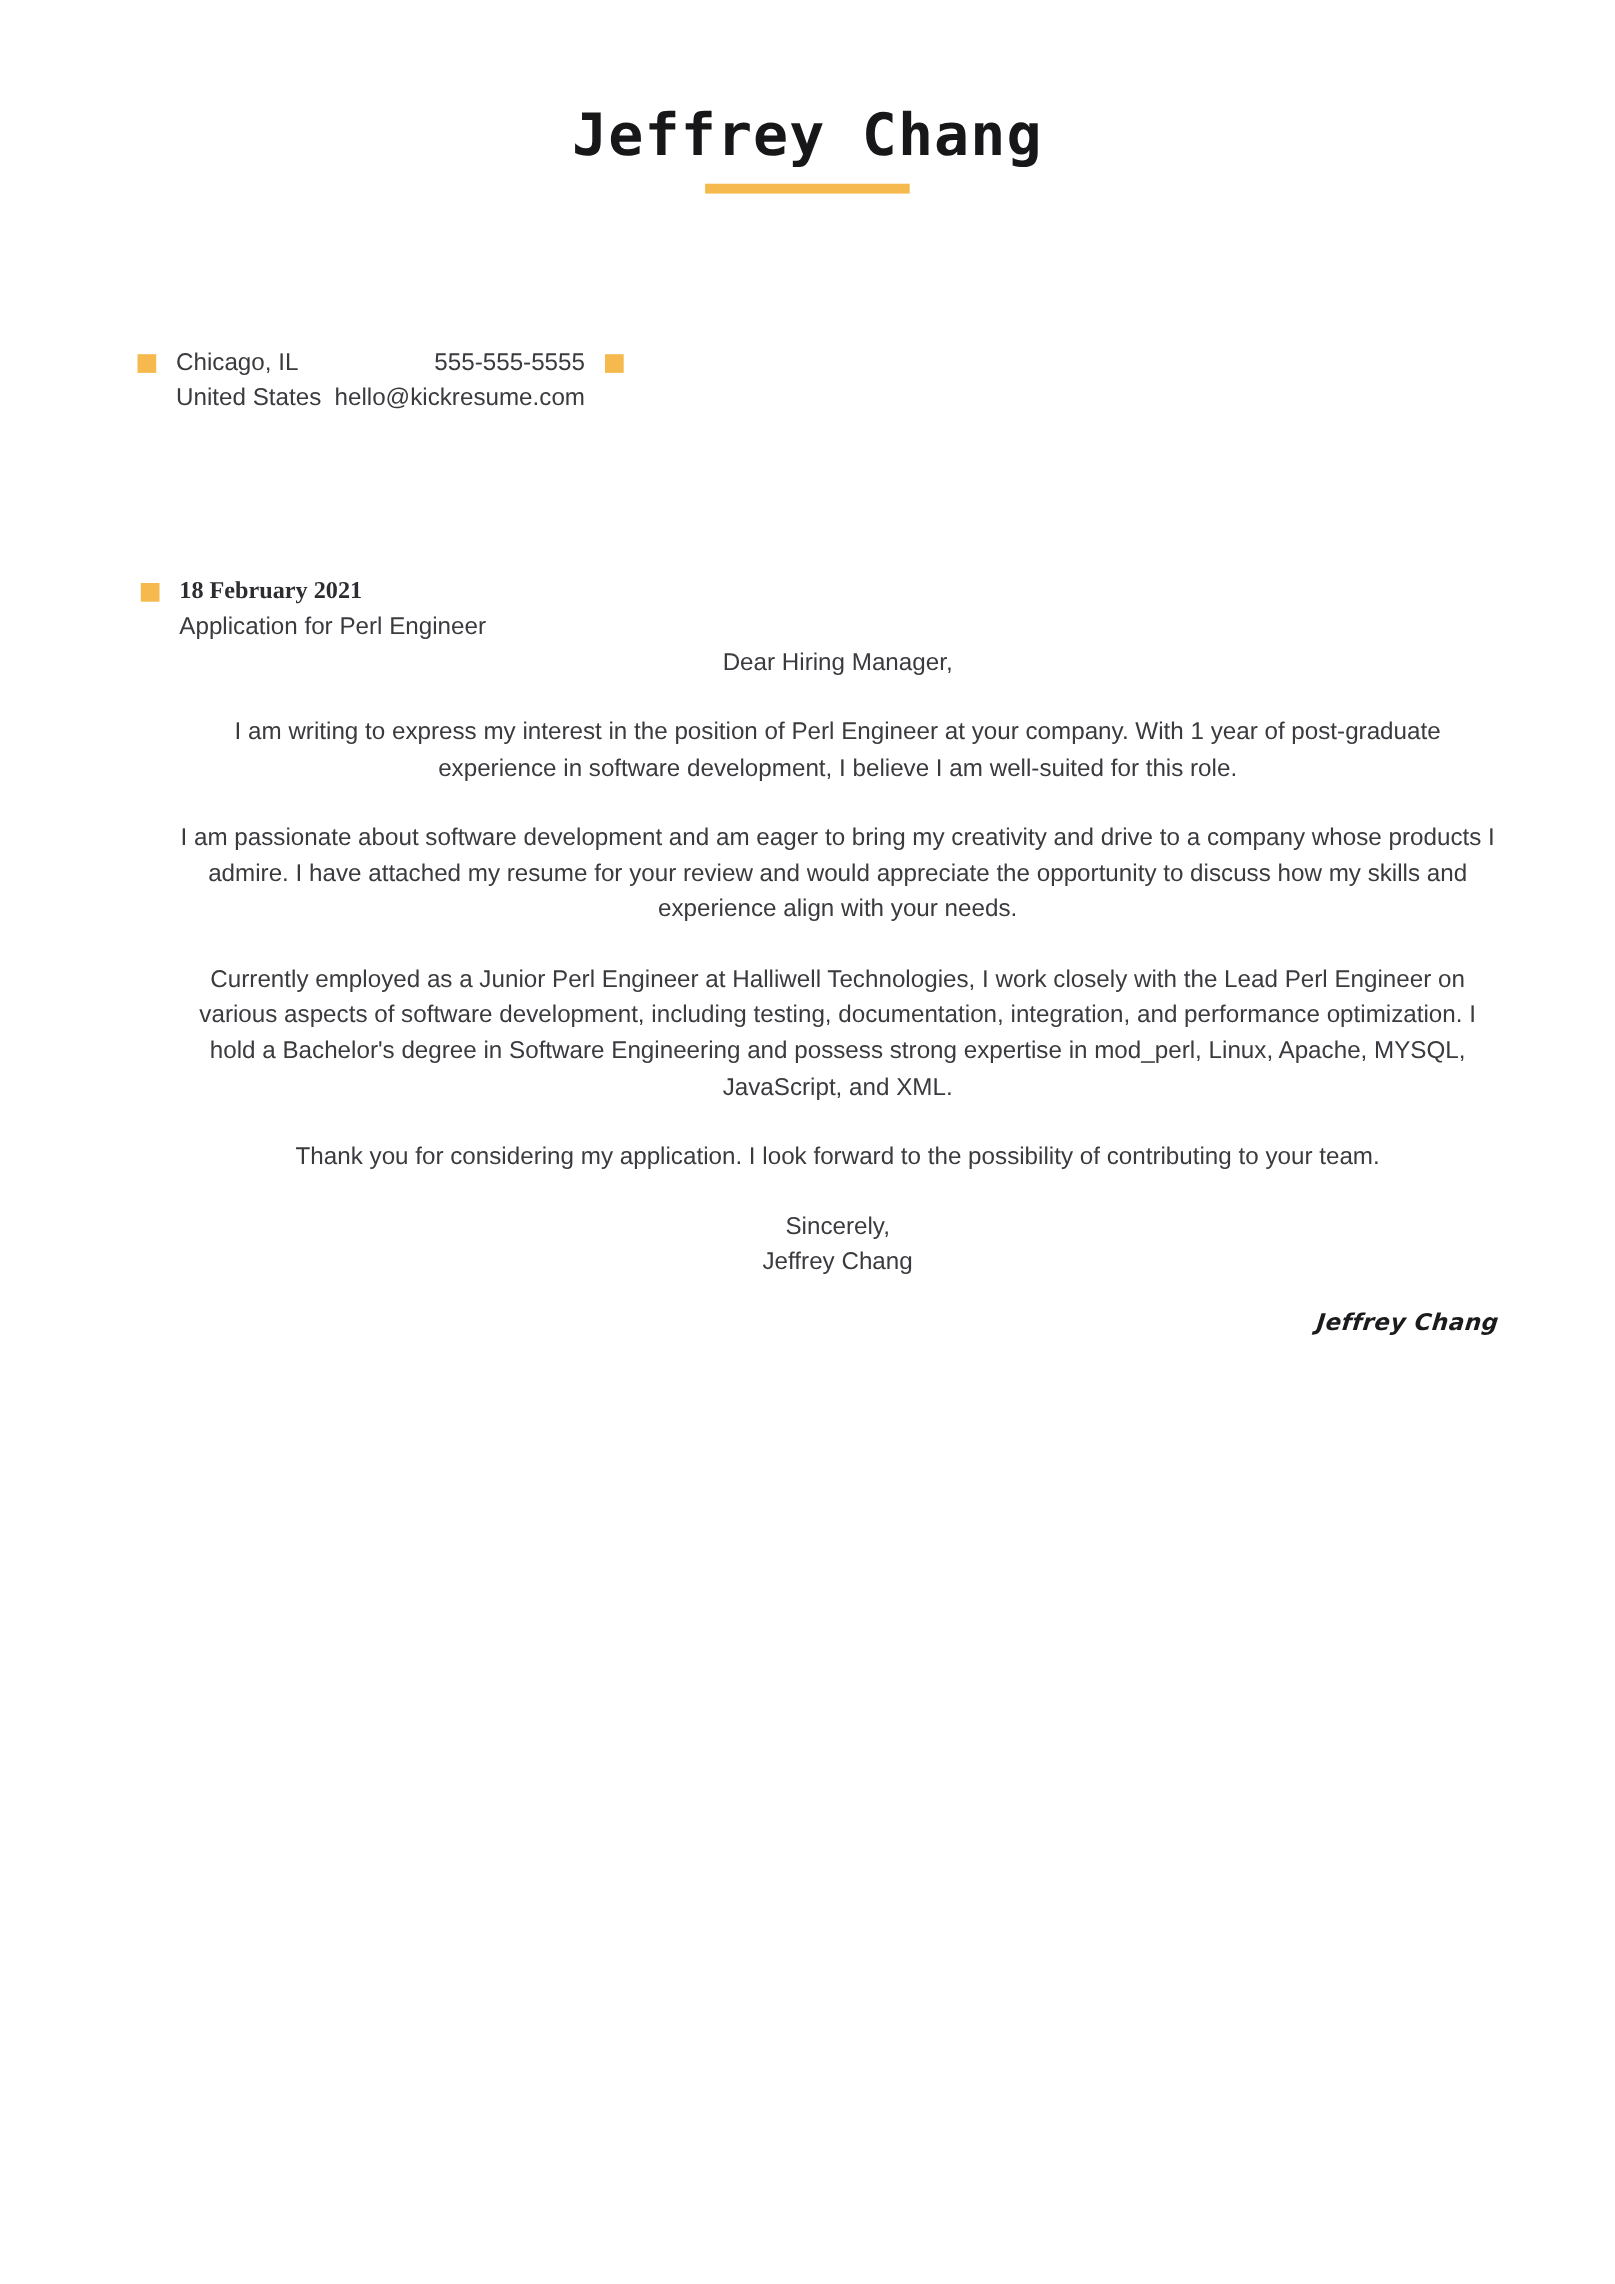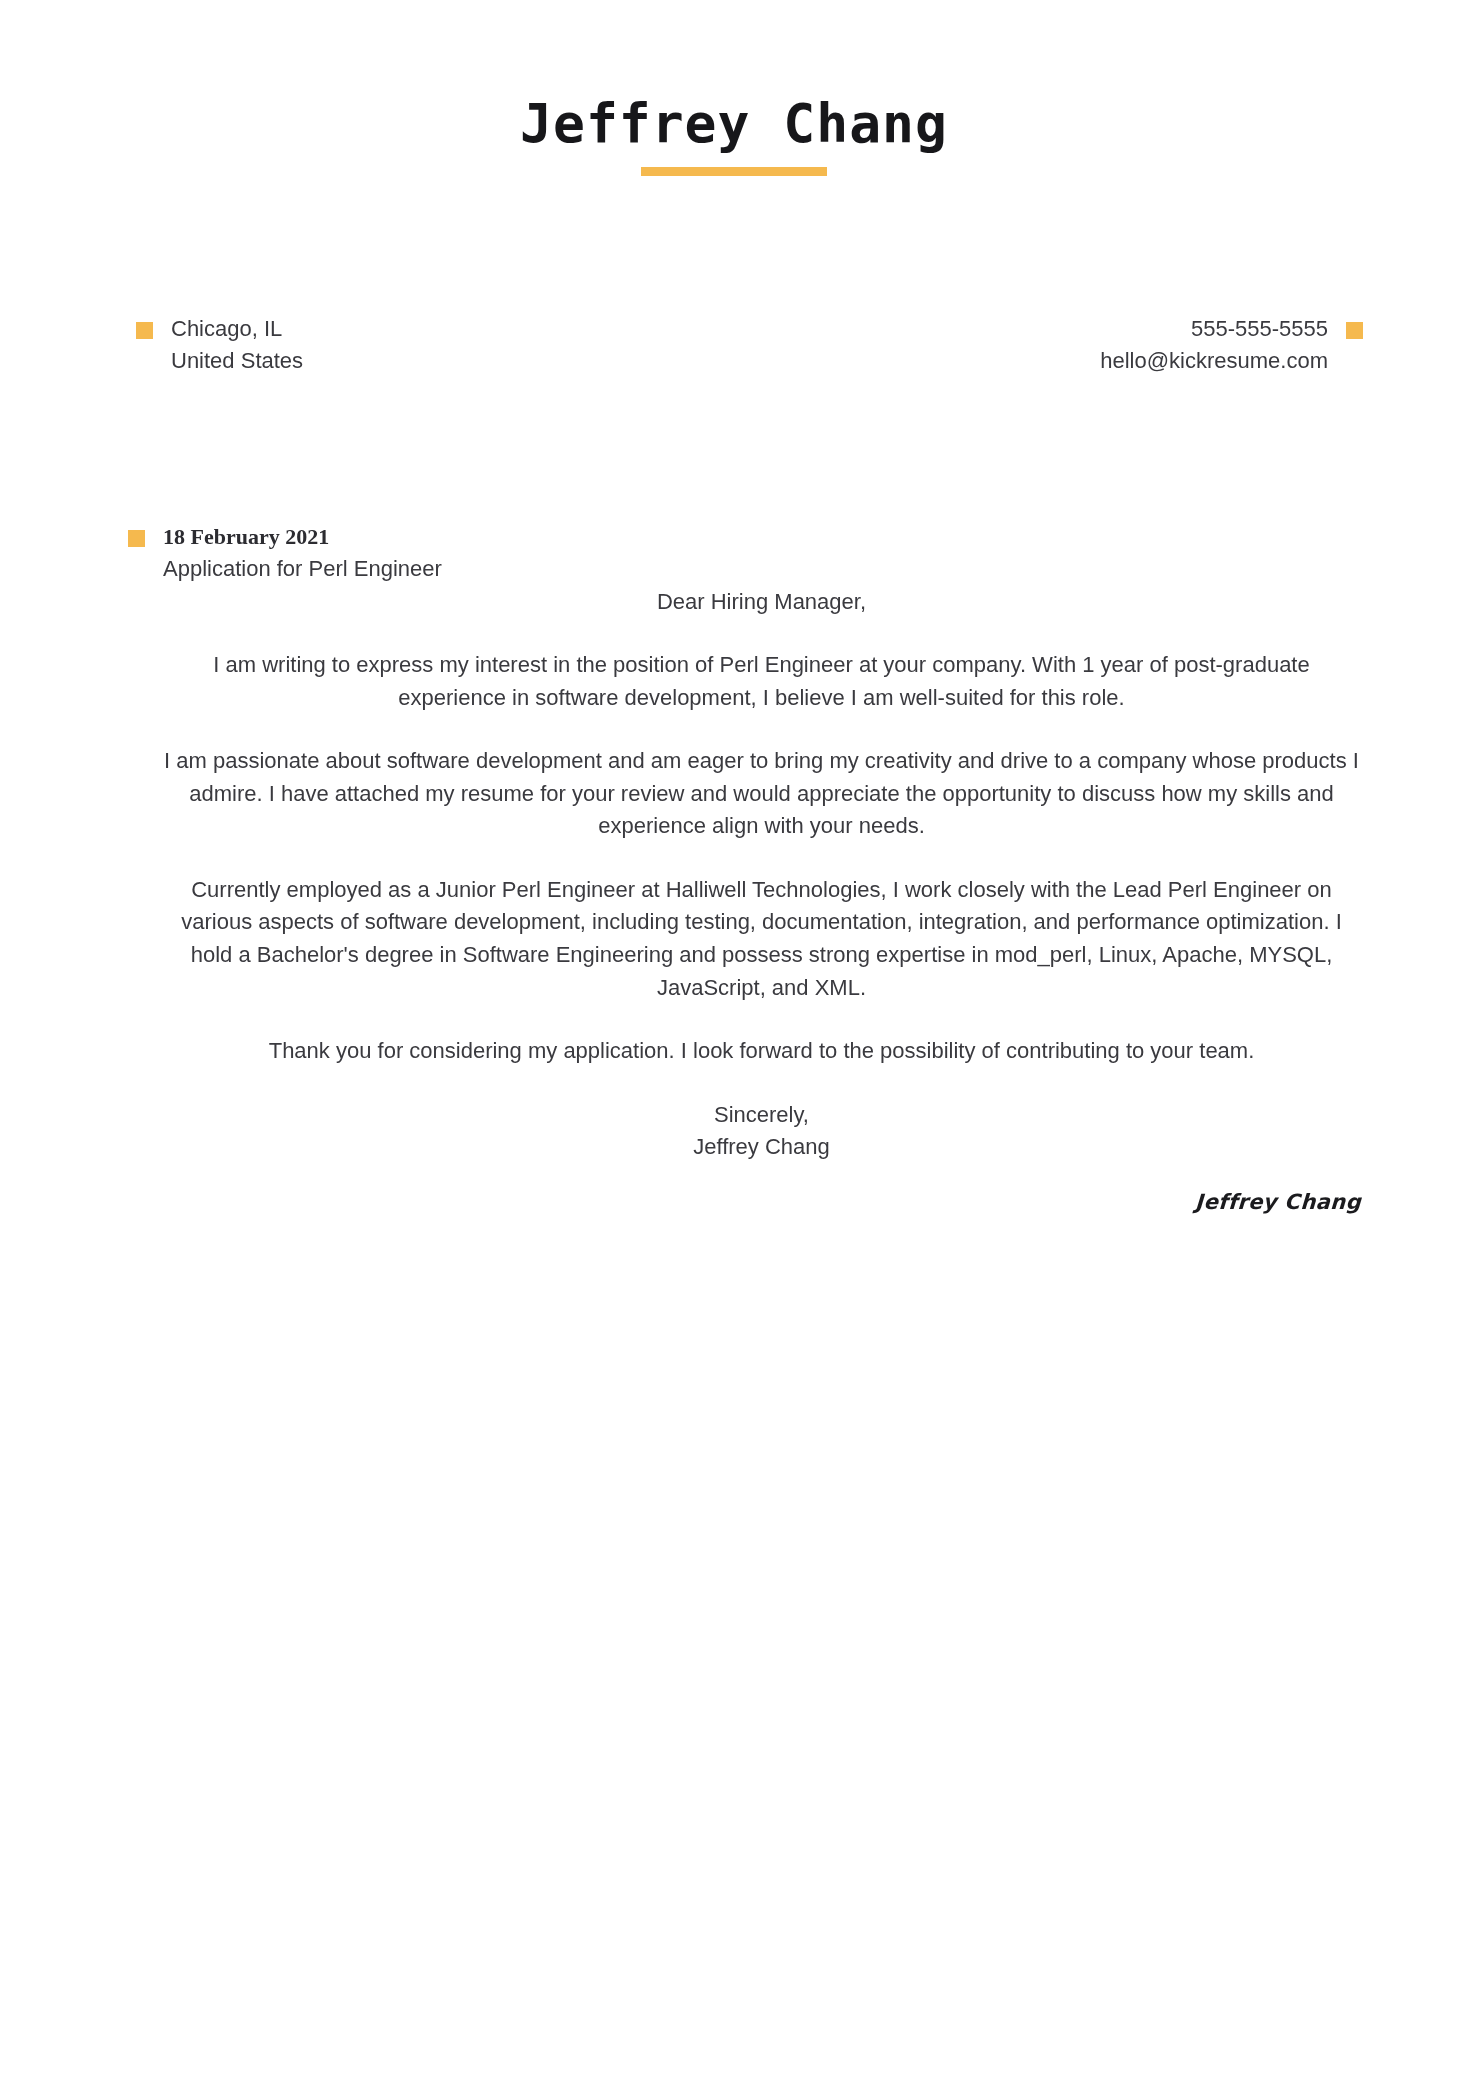--- a/index.html
+++ b/index.html
@@ -41,25 +41,24 @@
   .name-underline {
     width: 186px;
     height: 9px;
     background: #f5b94e;
     margin: 15px auto 0 auto;
   }
 
   
   .contact-row {
     position: absolute;
-    left: 136px;
+    left: 125px;
     right: 105px;
     top: 313px;
     display: flex;
-    justify-content: space-between;
     align-items: flex-start;
   }
   .contact-col {
     display: flex;
     align-items: flex-start;
   }
   .contact-col.right {
     text-align: right;
   }
   .sq {
@@ -68,21 +67,21 @@
     background: #f5b94e;
     flex: 0 0 auto;
     margin-top: 9px;
   }
   .contact-lines {
     font-size: 22px;
     line-height: 1.47;
     color: #3a3a3f;
   }
   .contact-col.left .contact-lines { margin-left: 18px; }
-  .contact-col.right .contact-lines { margin-right: 18px; }
+  .contact-col.right .contact-lines { margin-right: 18px; margin-left: 12px; }
   .contact-lines div { white-space: nowrap; }
 
   
   .letter {
     position: absolute;
     left: 128px;
     top: 521px;
     width: 1232px;
   }
   .meta-row {

